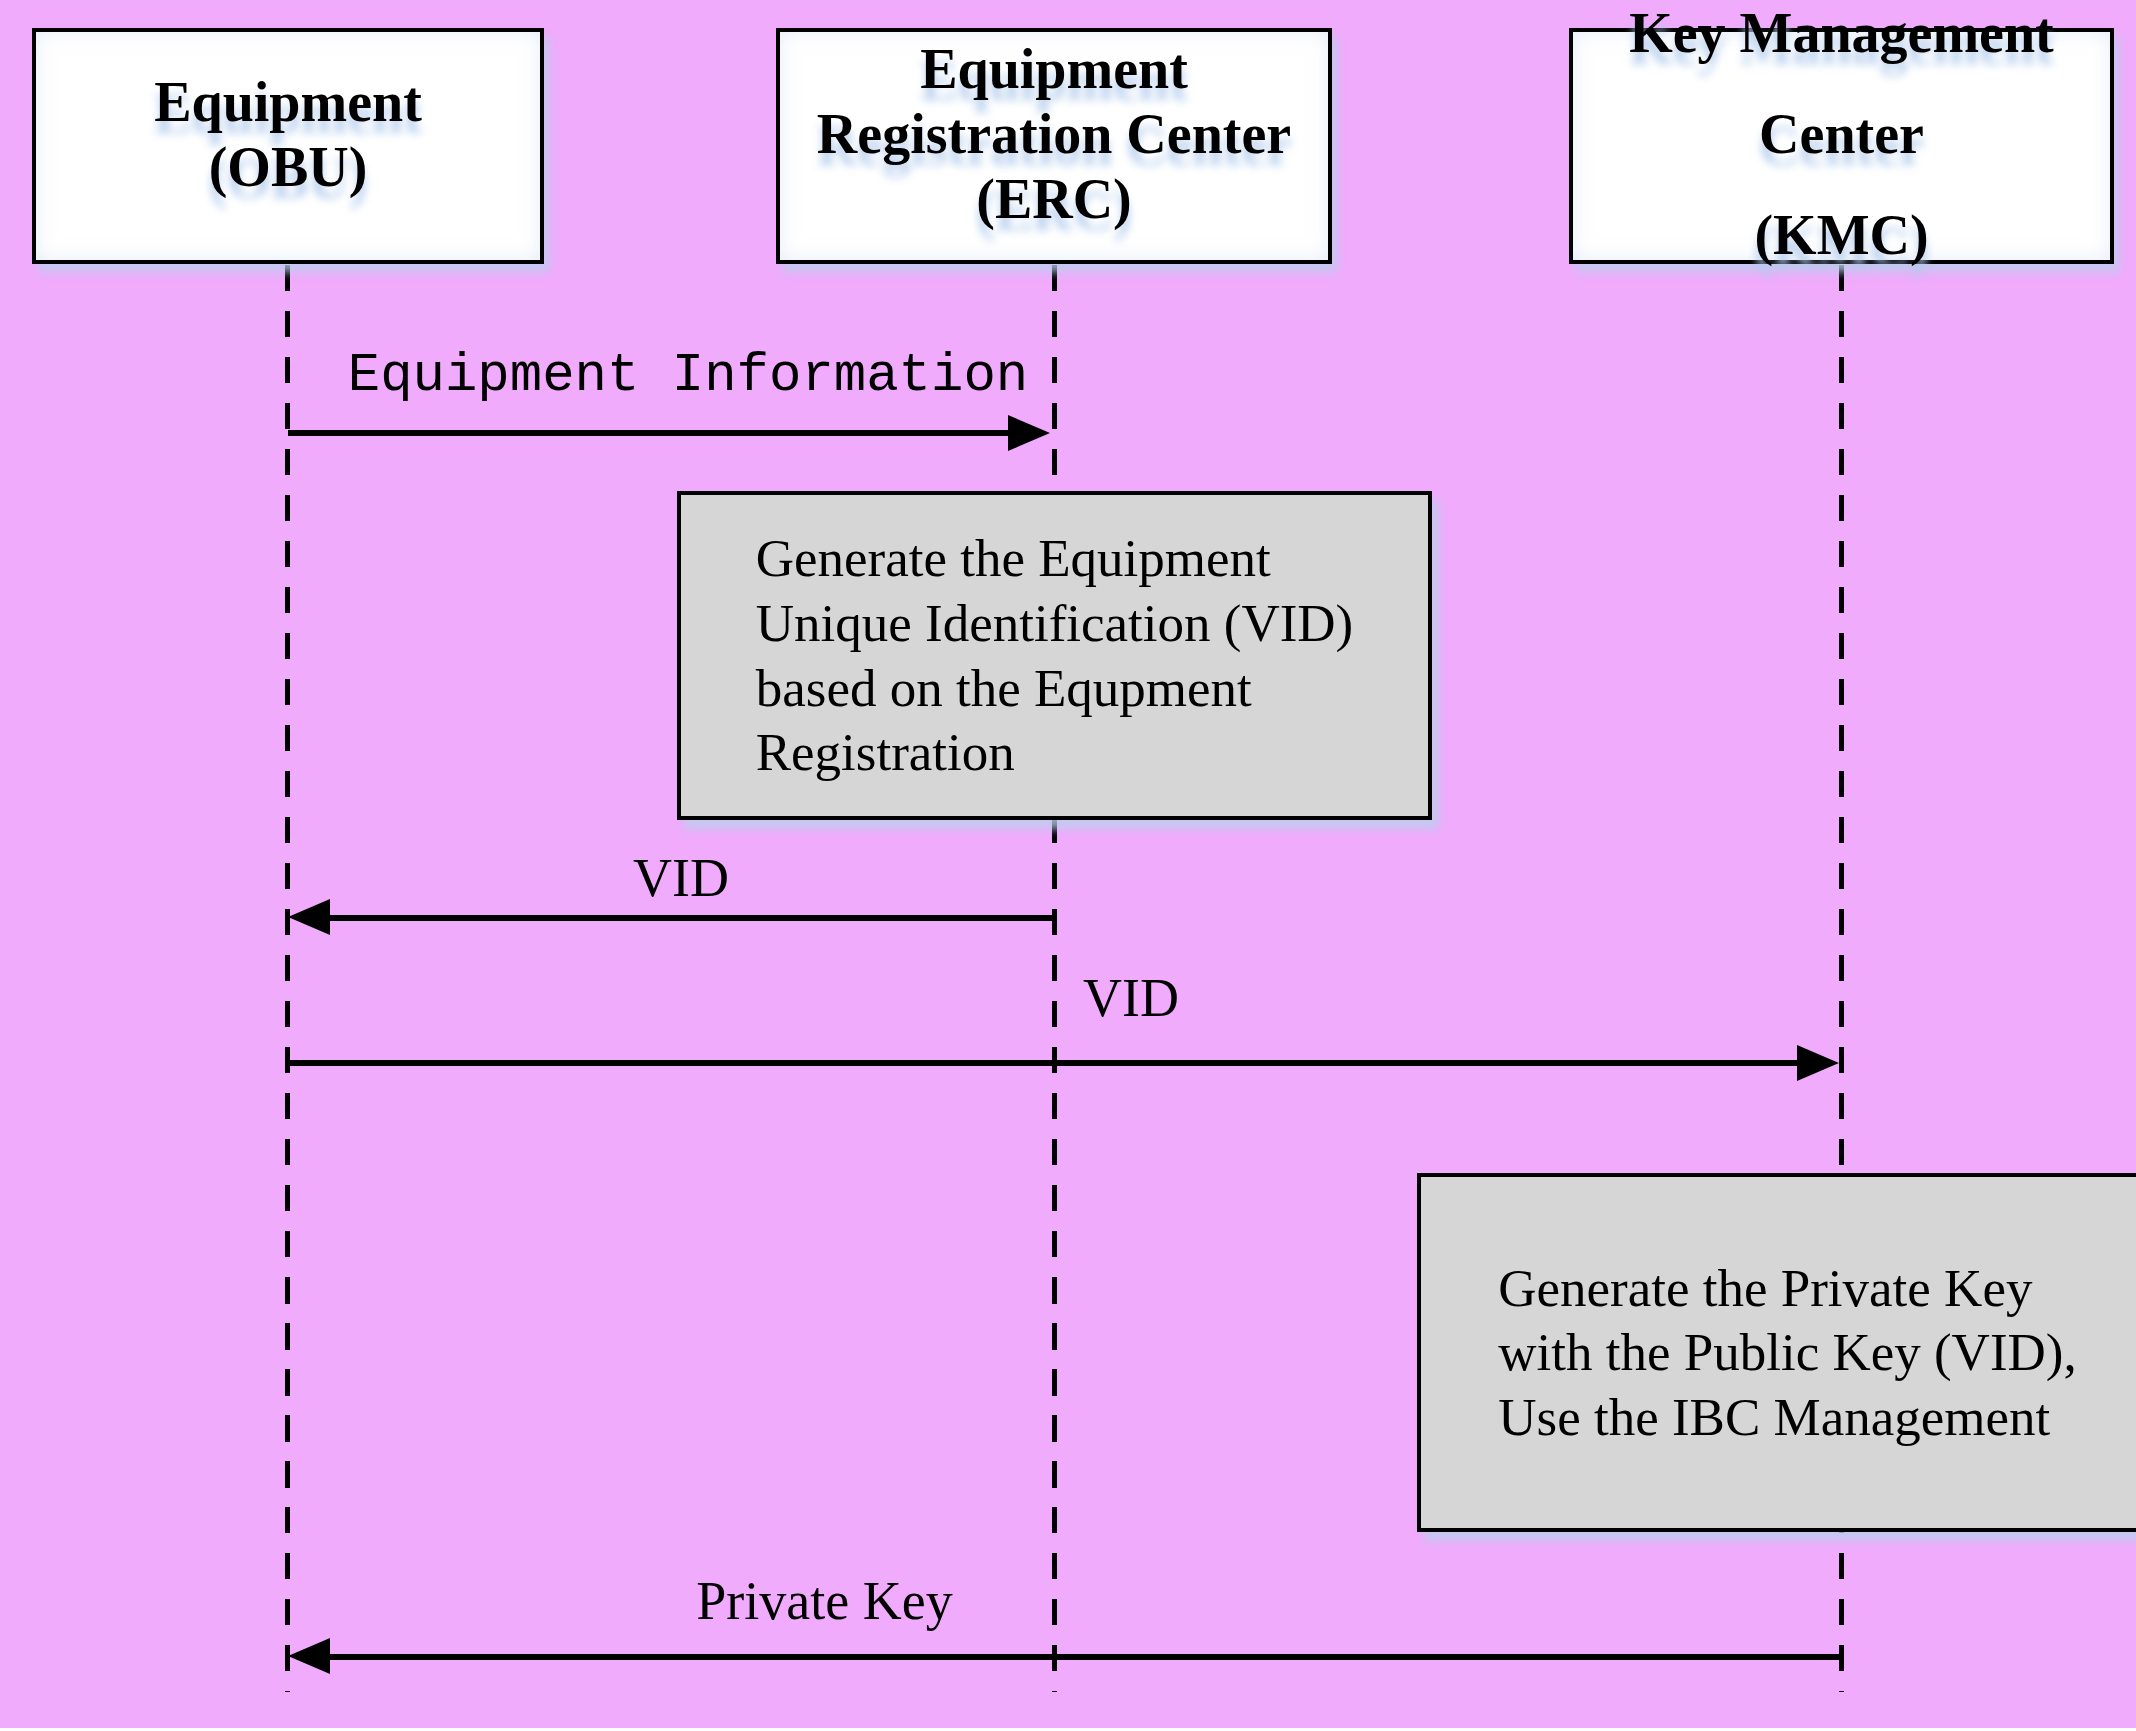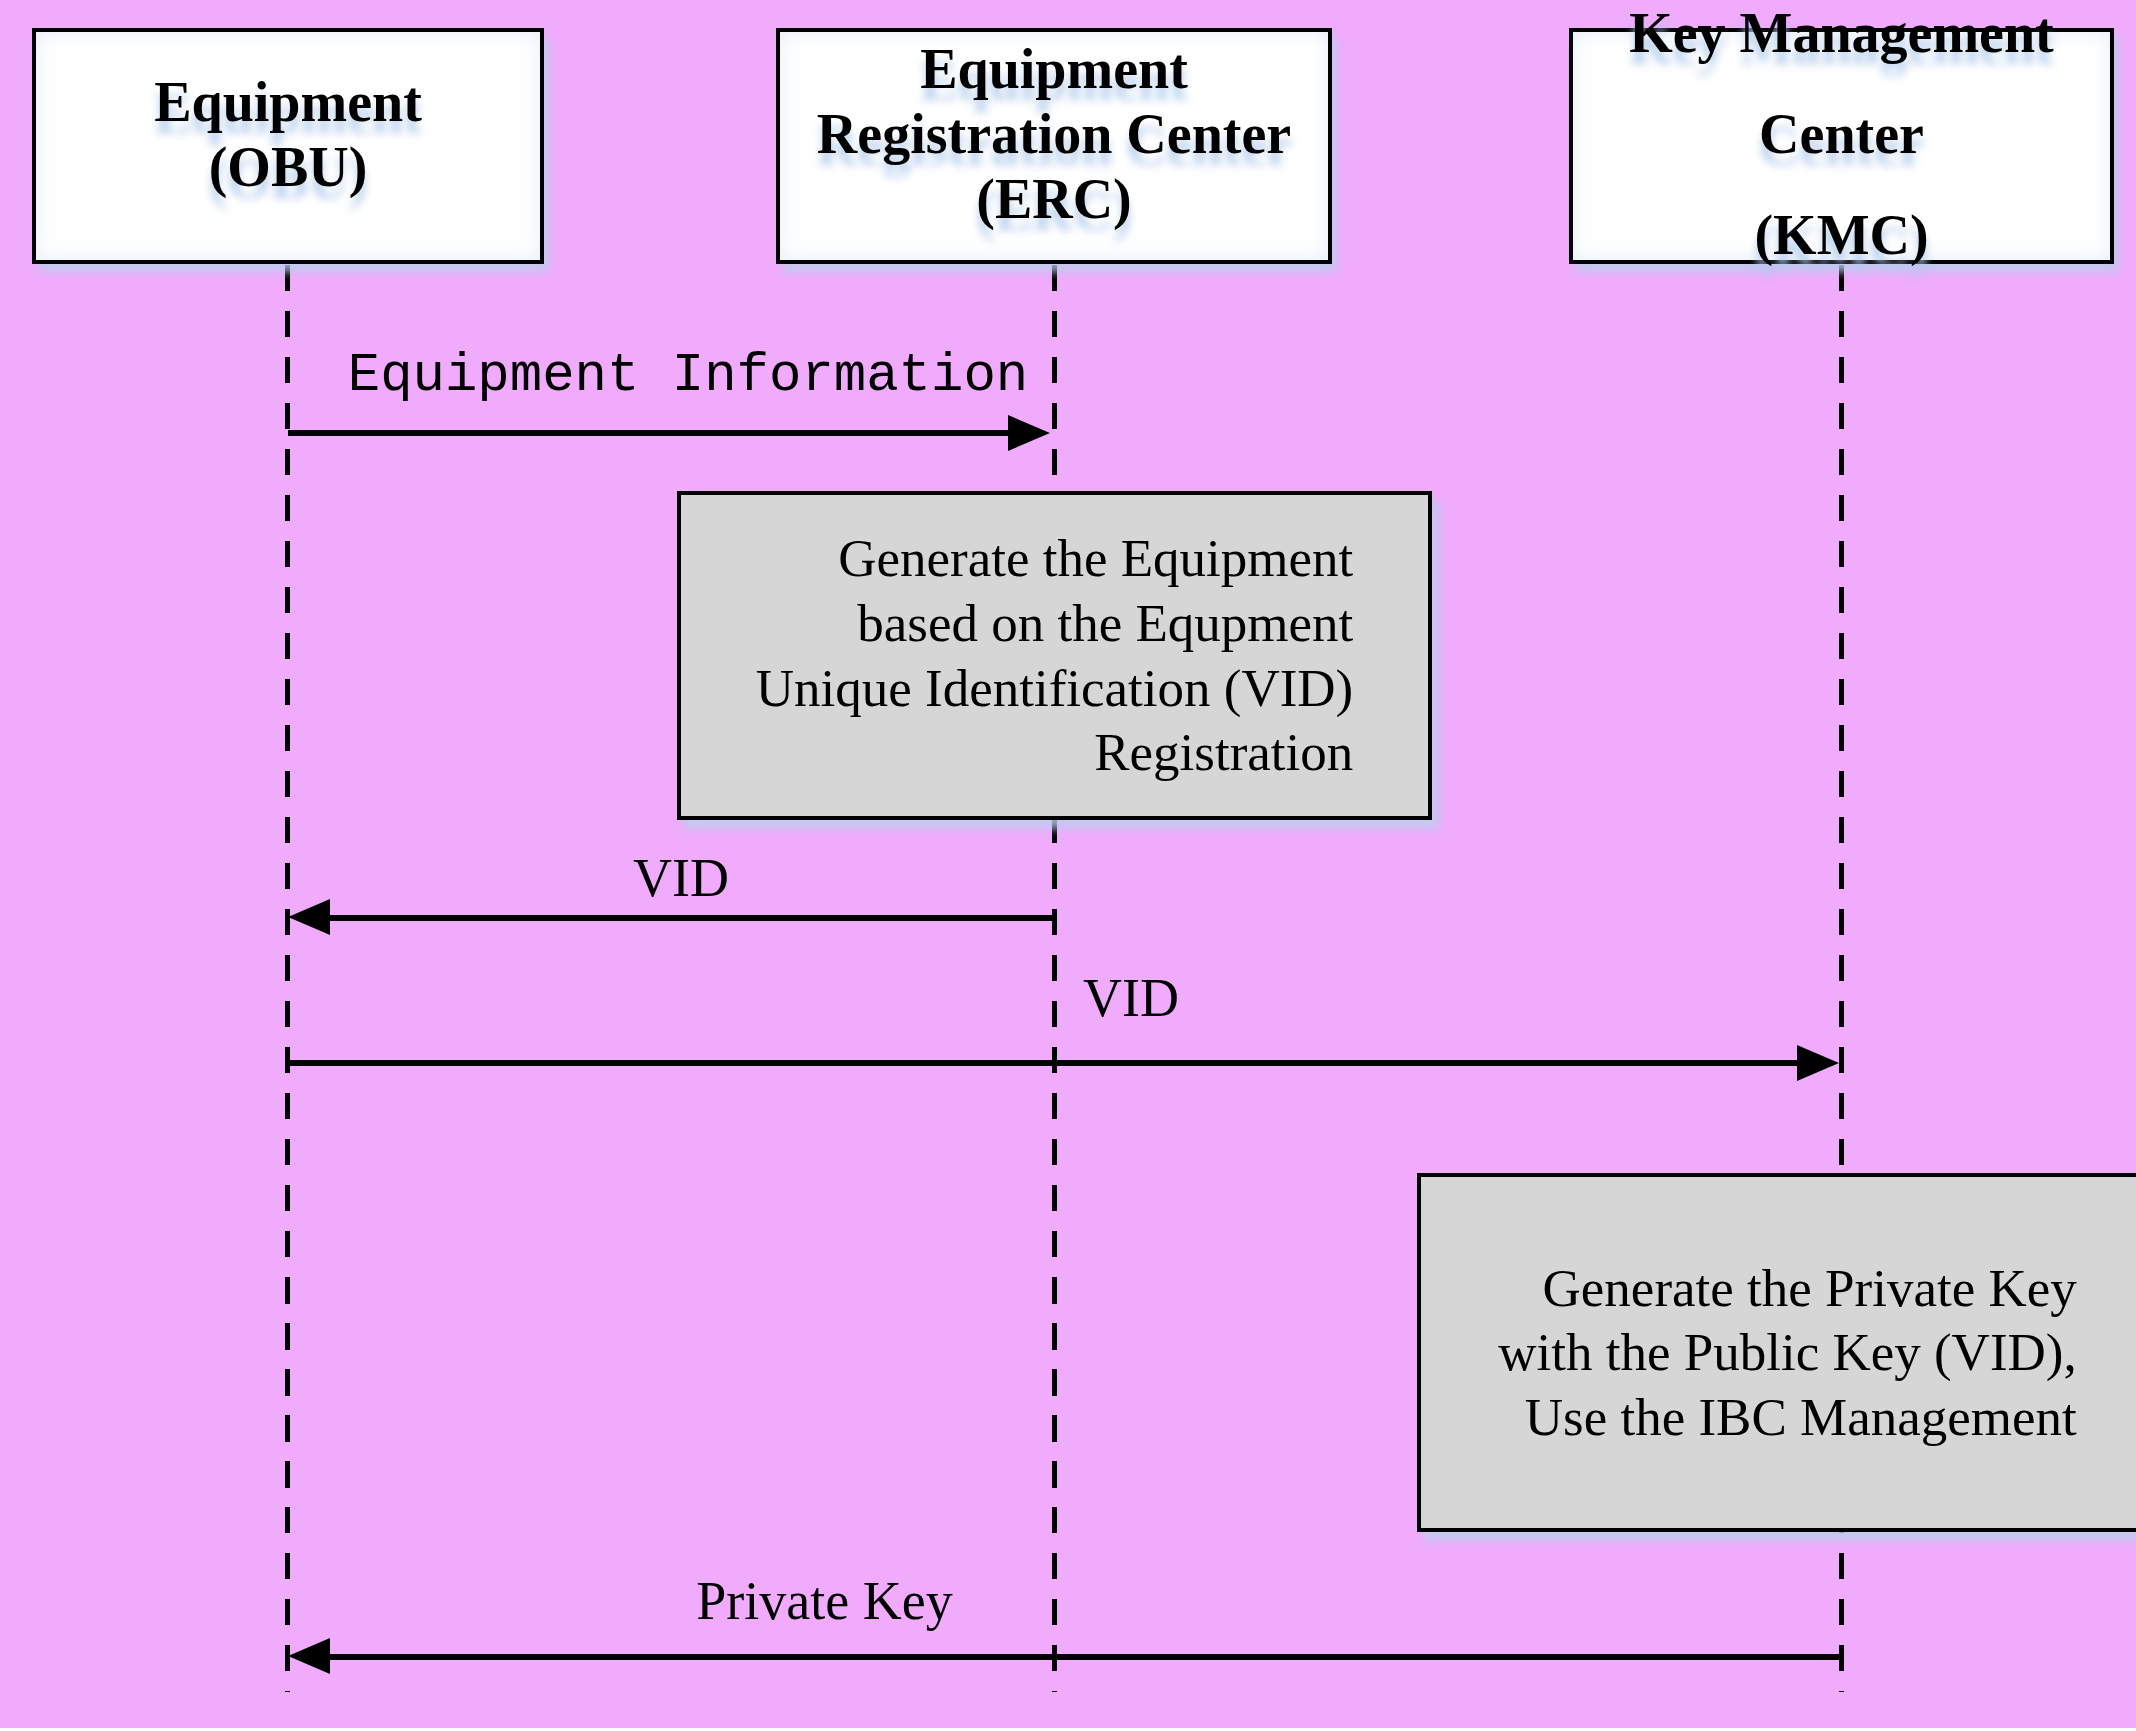--- a/index.html
+++ b/index.html
@@ -35,21 +35,21 @@
     z-index:2;
   }
   .aline{display:block;white-space:nowrap;}
   
   .process{
     position:absolute;
     box-sizing:border-box;
     background:#d6d6d6;
     border:4.4px solid #000;
     display:flex;align-items:center;justify-content:center;
-    text-align:right;
+    text-align:left;
     font-size:53px;line-height:1.22;
     box-shadow:7px 9.7px 8.8px rgba(185,208,238,0.8);
     z-index:3;
   }
   .pline{display:block;white-space:nowrap;}
   
   .msg-line{
     position:absolute;height:6.2px;background:#000;z-index:4;
   }
   .ah{position:absolute;width:0;height:0;border-style:solid;z-index:4;}
@@ -88,22 +88,22 @@
     <span class="aline">(KMC)</span>
   </div>
 
   <div class="msg-label" style="left:335px;width:706px;top:346px;font-family:Liberation Mono, monospace;">Equipment Information</div>
   <div class="msg-line" style="left:288px;top:430px;width:725px;"></div>
   <div class="ah ah-right" style="left:1008px;top:415px;"></div>
 
   <div class="process" style="left:677px;top:491px;width:755px;height:329px;">
     <div class="ptext">
       <span class="pline">Generate the Equipment</span>
+      <span class="pline">Unique Identification (VID)</span>
       <span class="pline">based on the Equpment</span>
-      <span class="pline">Unique Identification (VID)</span>
       <span class="pline">Registration</span>
     </div>
   </div>
 
   <div class="msg-label" style="left:593px;width:176px;top:849px;">VID</div>
   <div class="ah ah-left" style="left:288px;top:899px;"></div>
   <div class="msg-line" style="left:327px;top:915px;width:727px;"></div>
 
   <div class="msg-label" style="left:1043px;width:176px;top:969px;">VID</div>
   <div class="msg-line" style="left:288px;top:1060px;width:1512px;"></div>

